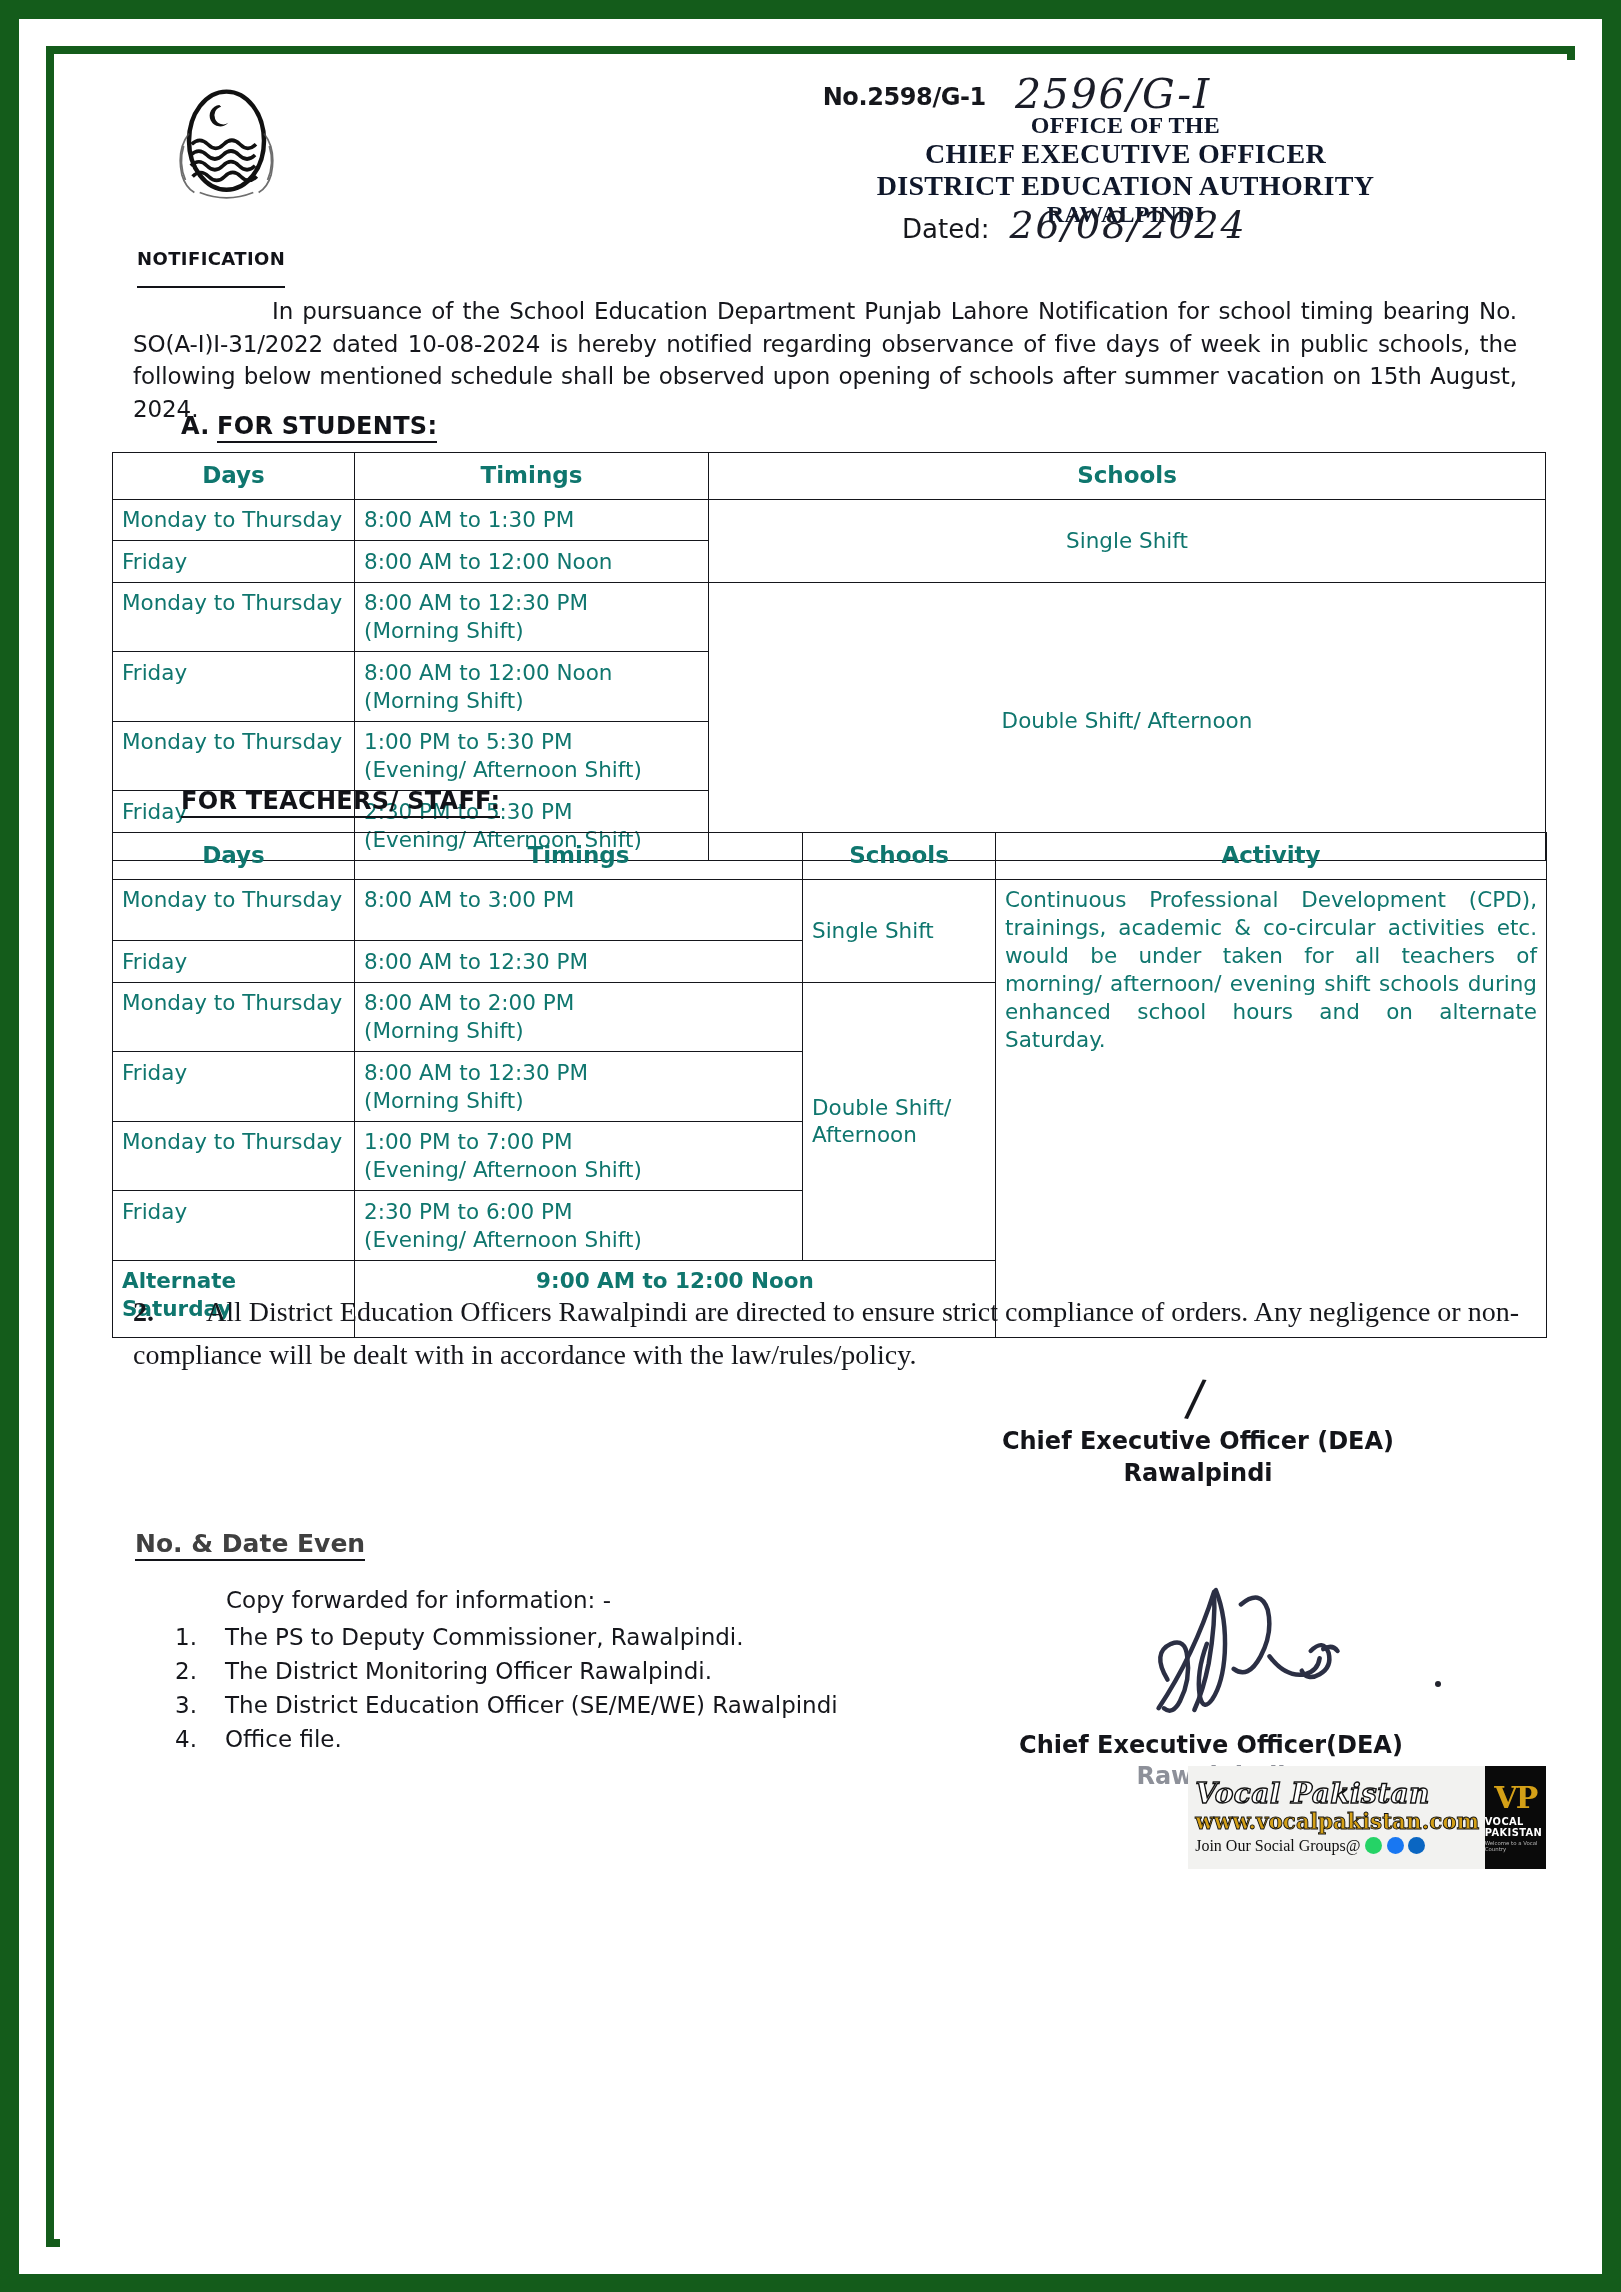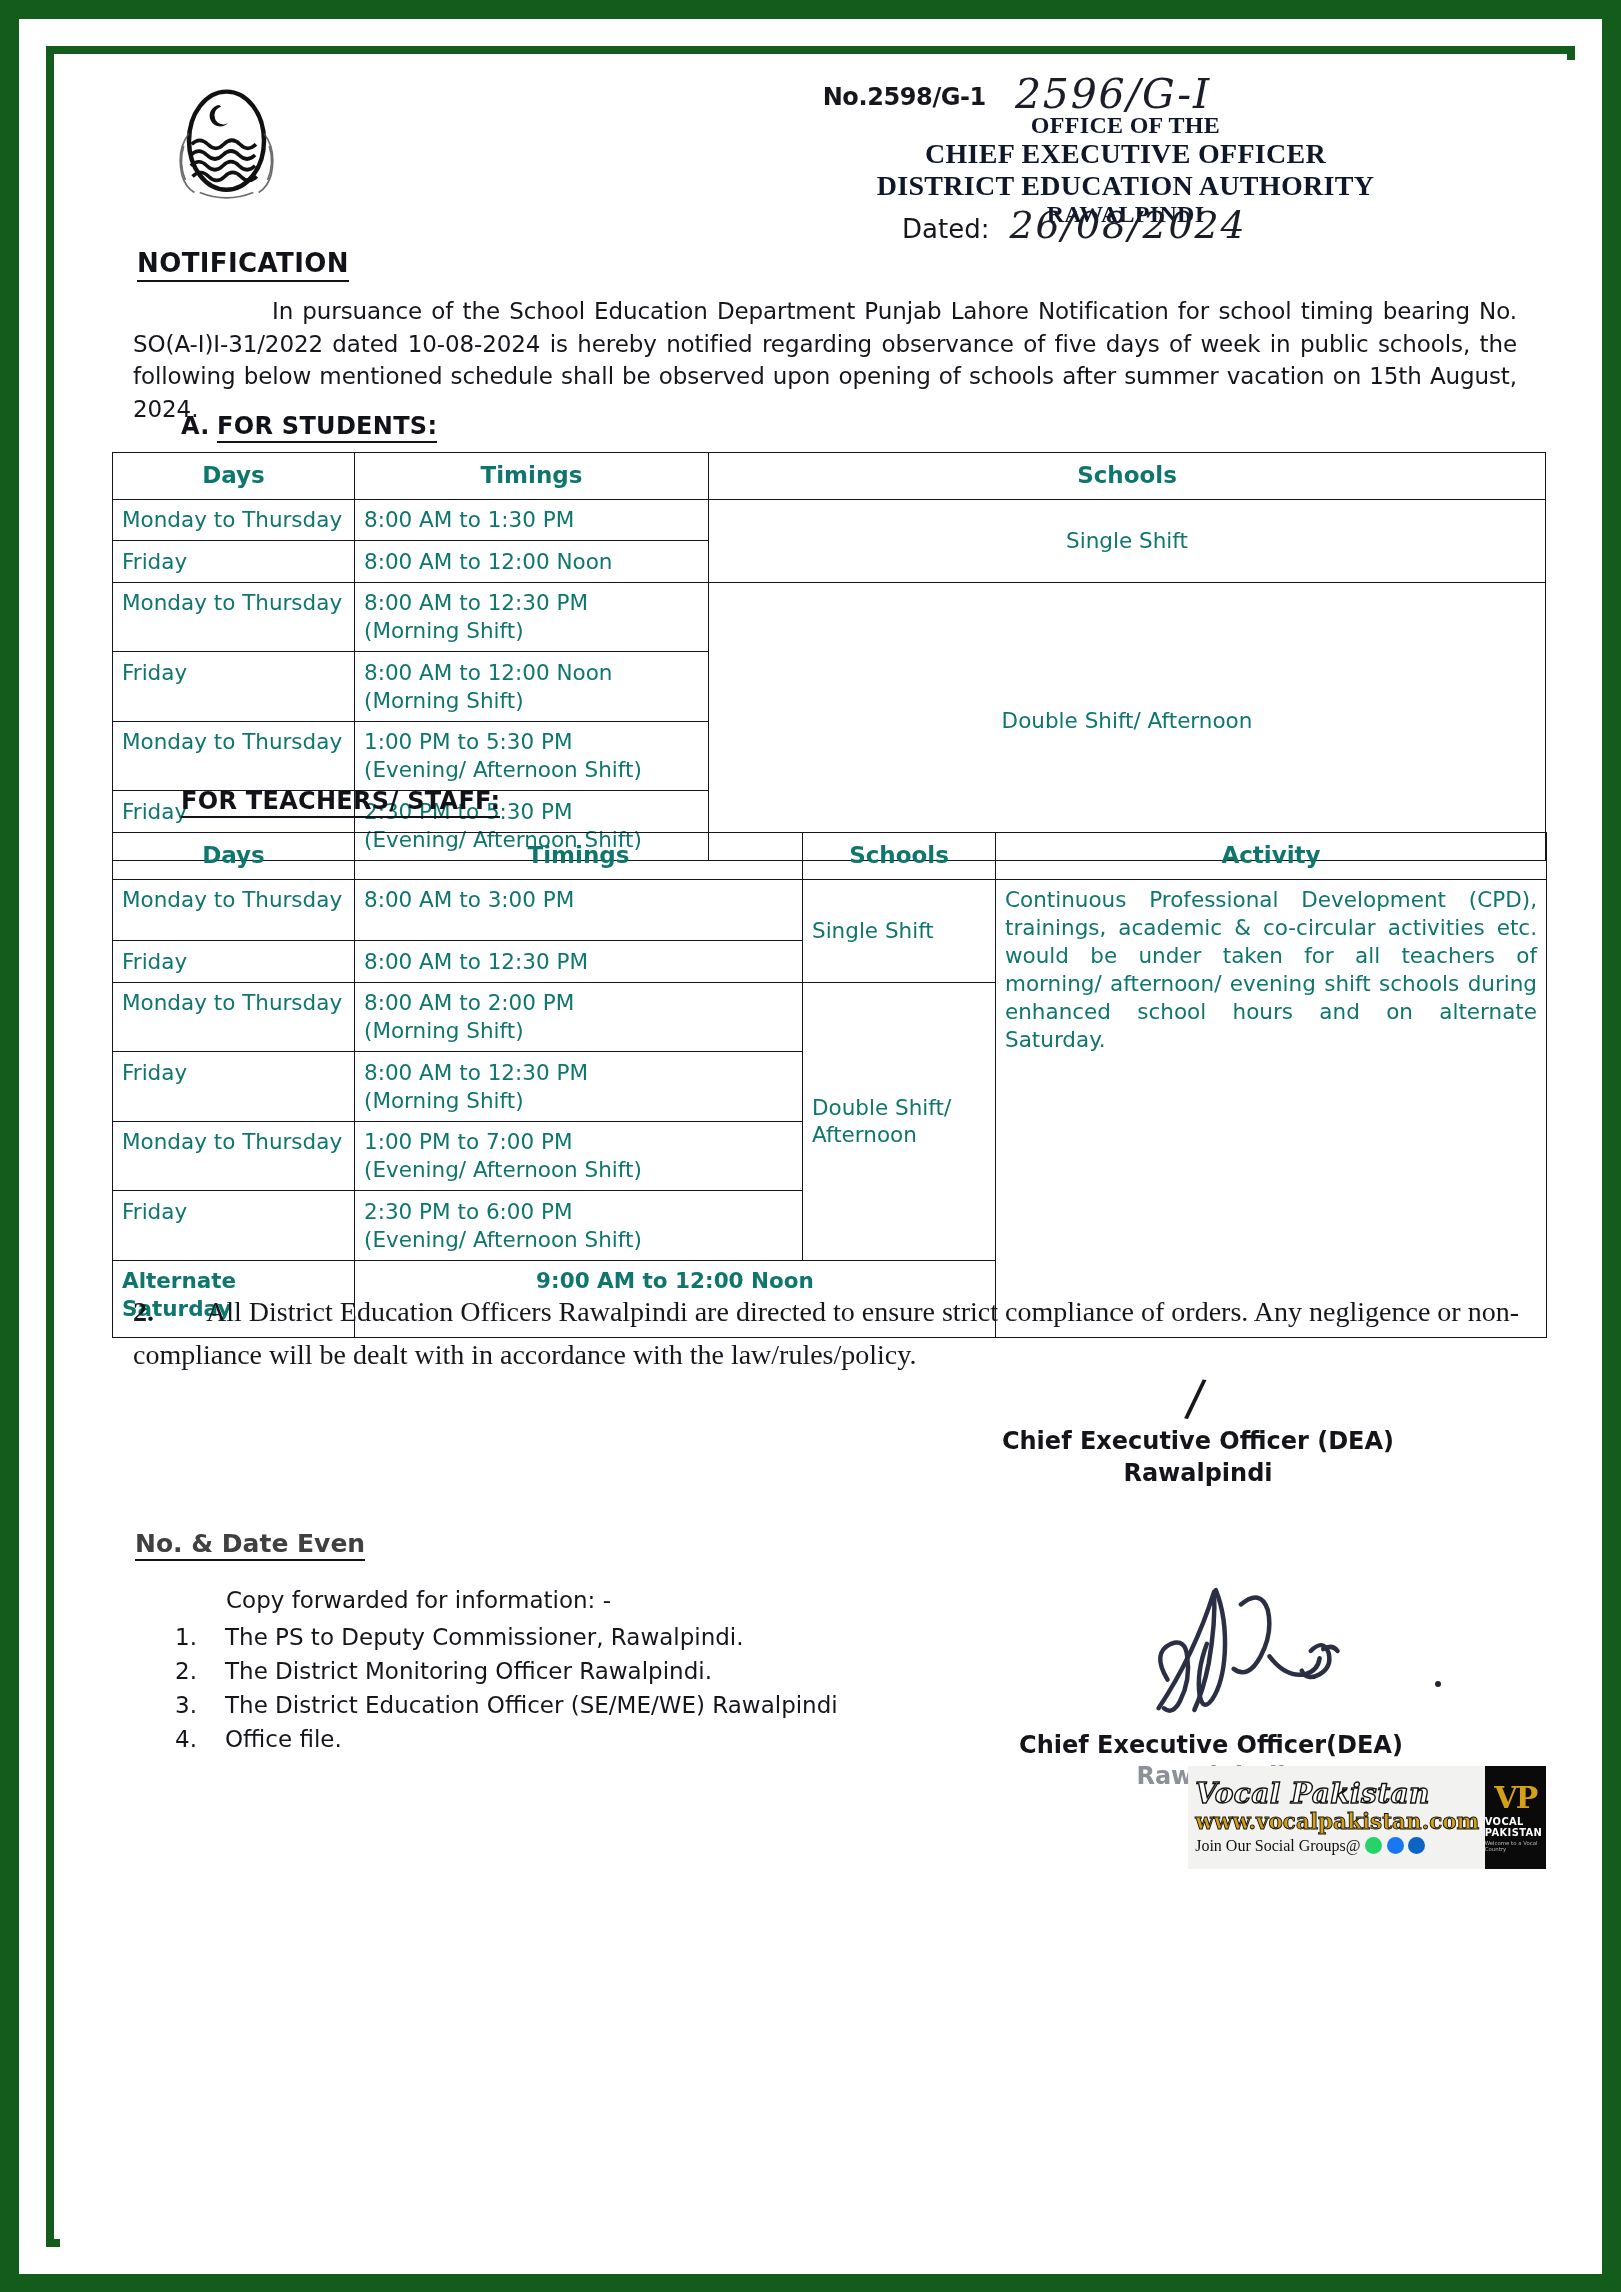--- a/index.html
+++ b/index.html
@@ -118,26 +118,26 @@
     margin-left: 16px;
     letter-spacing: 1.8px;
   }
 
   
   .notif-title {
     position: absolute;
     left: 77px;
     top: 188px;
     font-family: "DejaVu Sans", sans-serif;
-    font-size: 26px;
+    font-size: 18px;
     font-weight: bold;
     letter-spacing: 0.4px;
     color: #121318;
     border-bottom: 2.7px solid #121318;
-    padding-bottom: 2px;
+    padding-bottom: 17px;
   }
 
   .intro-para {
     position: absolute;
     left: 73px;
     top: 235px;
     width: 1384px;
     font-family: "DejaVu Sans", sans-serif;
     font-size: 23px;
     line-height: 1.42;

